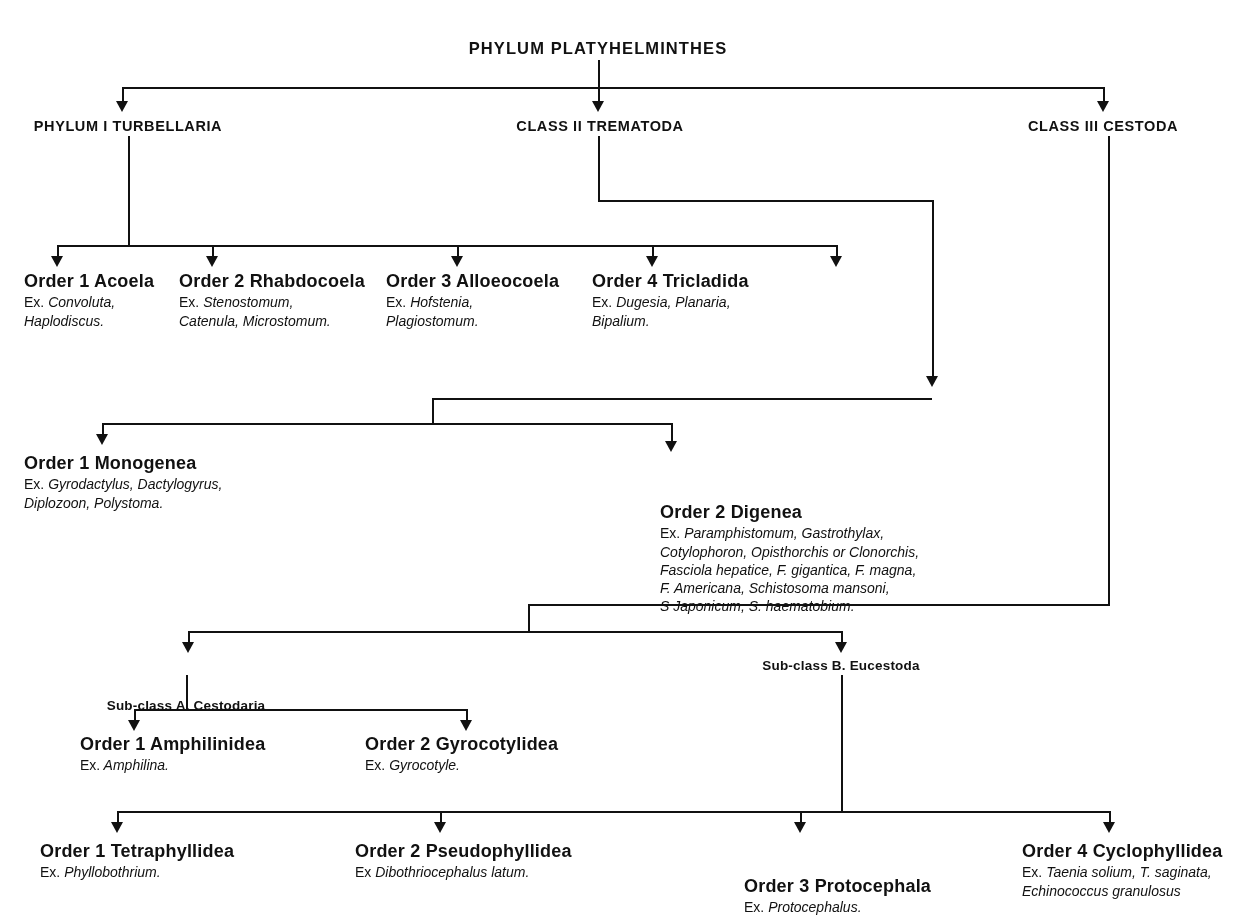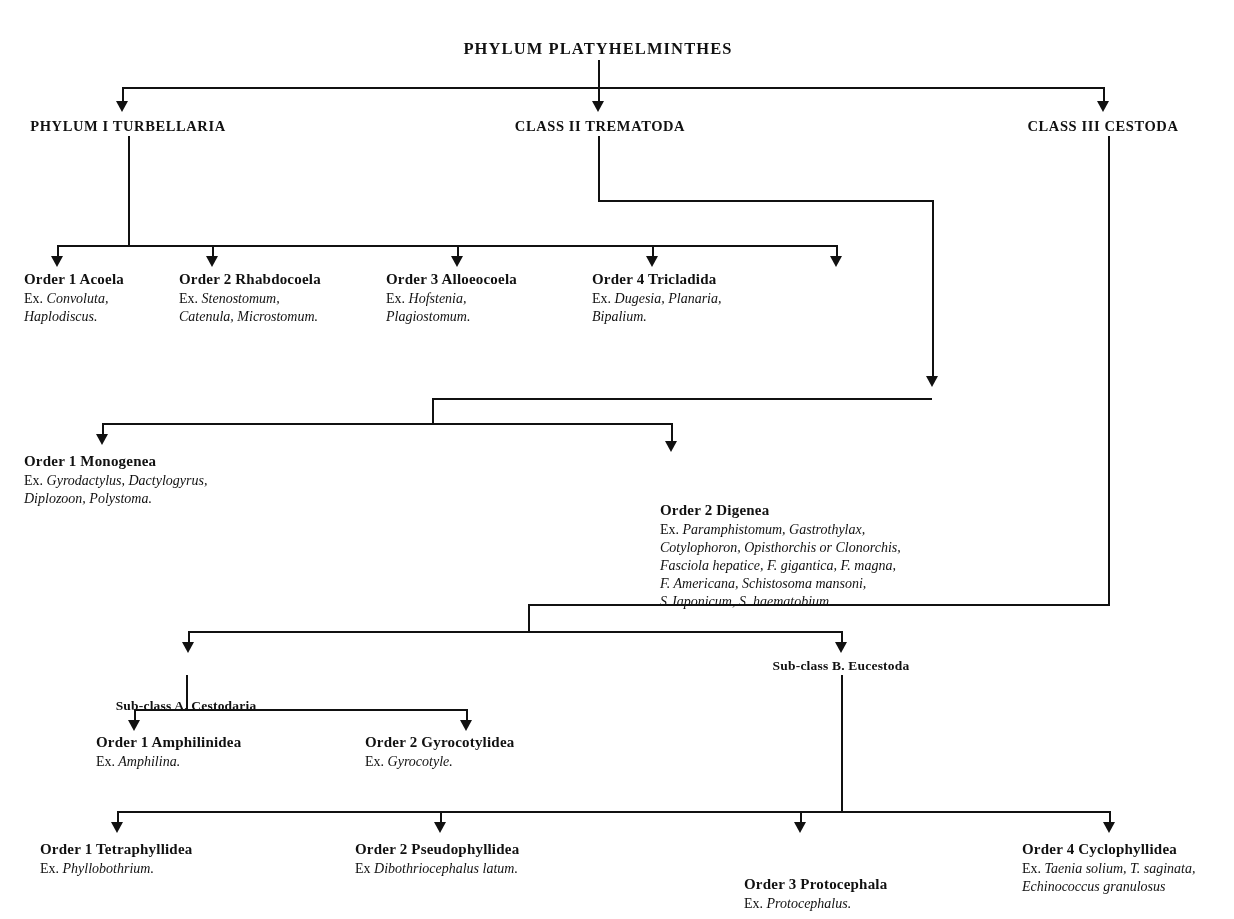--- a/index.html
+++ b/index.html
@@ -5,35 +5,35 @@
   html, body {
     margin: 0;
     padding: 0;
     background: #ffffff;
   }
   #chart-root {
     position: relative;
     width: 1234px;
     height: 919px;
     background: #ffffff;
-    font-family: Liberation Serif, serif;
+    font-family: Liberation Sans, sans-serif;
     color: #111111;
     overflow: hidden;
   }
 
   
   .node {
     position: absolute;
     white-space: nowrap;
     line-height: 1.30;
   }
   .node .title {
     display: block;
     font-weight: bold;
-    font-size: 15px;
+    font-size: 18px;
     letter-spacing: 0.2px;
   }
   .node .ex {
     display: block;
     font-size: 14px;
     font-style: italic;
   }
   .node .ex .pfx {
     font-style: normal;
   }
@@ -192,21 +192,21 @@
     <span class="title">Sub-class B. Eucestoda</span>
   </div>
 
   <div class="vline" style="left:186px; top:675px; height:35px;"></div>
   <div class="hline" style="left:134px; top:709px; width:332px;"></div>
   <div class="vline" style="left:134px; top:709px; height:13px;"></div>
   <div class="arrow" style="left:134px; top:720px;"></div>
   <div class="vline" style="left:466px; top:709px; height:13px;"></div>
   <div class="arrow" style="left:466px; top:720px;"></div>
 
-  <div class="node" style="left:96px; top:733px;">
+  <div class="node" style="left:80px; top:733px;">
     <span class="title">Order 1 Amphilinidea</span>
     <span class="ex"><span class="pfx">Ex.</span> <span>Amphilina.</span></span>
   </div>
 
   <div class="node" style="left:365px; top:733px;">
     <span class="title">Order 2 Gyrocotylidea</span>
     <span class="ex"><span class="pfx">Ex.</span> <span>Gyrocotyle.</span></span>
   </div>
 
   <div class="vline" style="left:841px; top:675px; height:137px;"></div>

